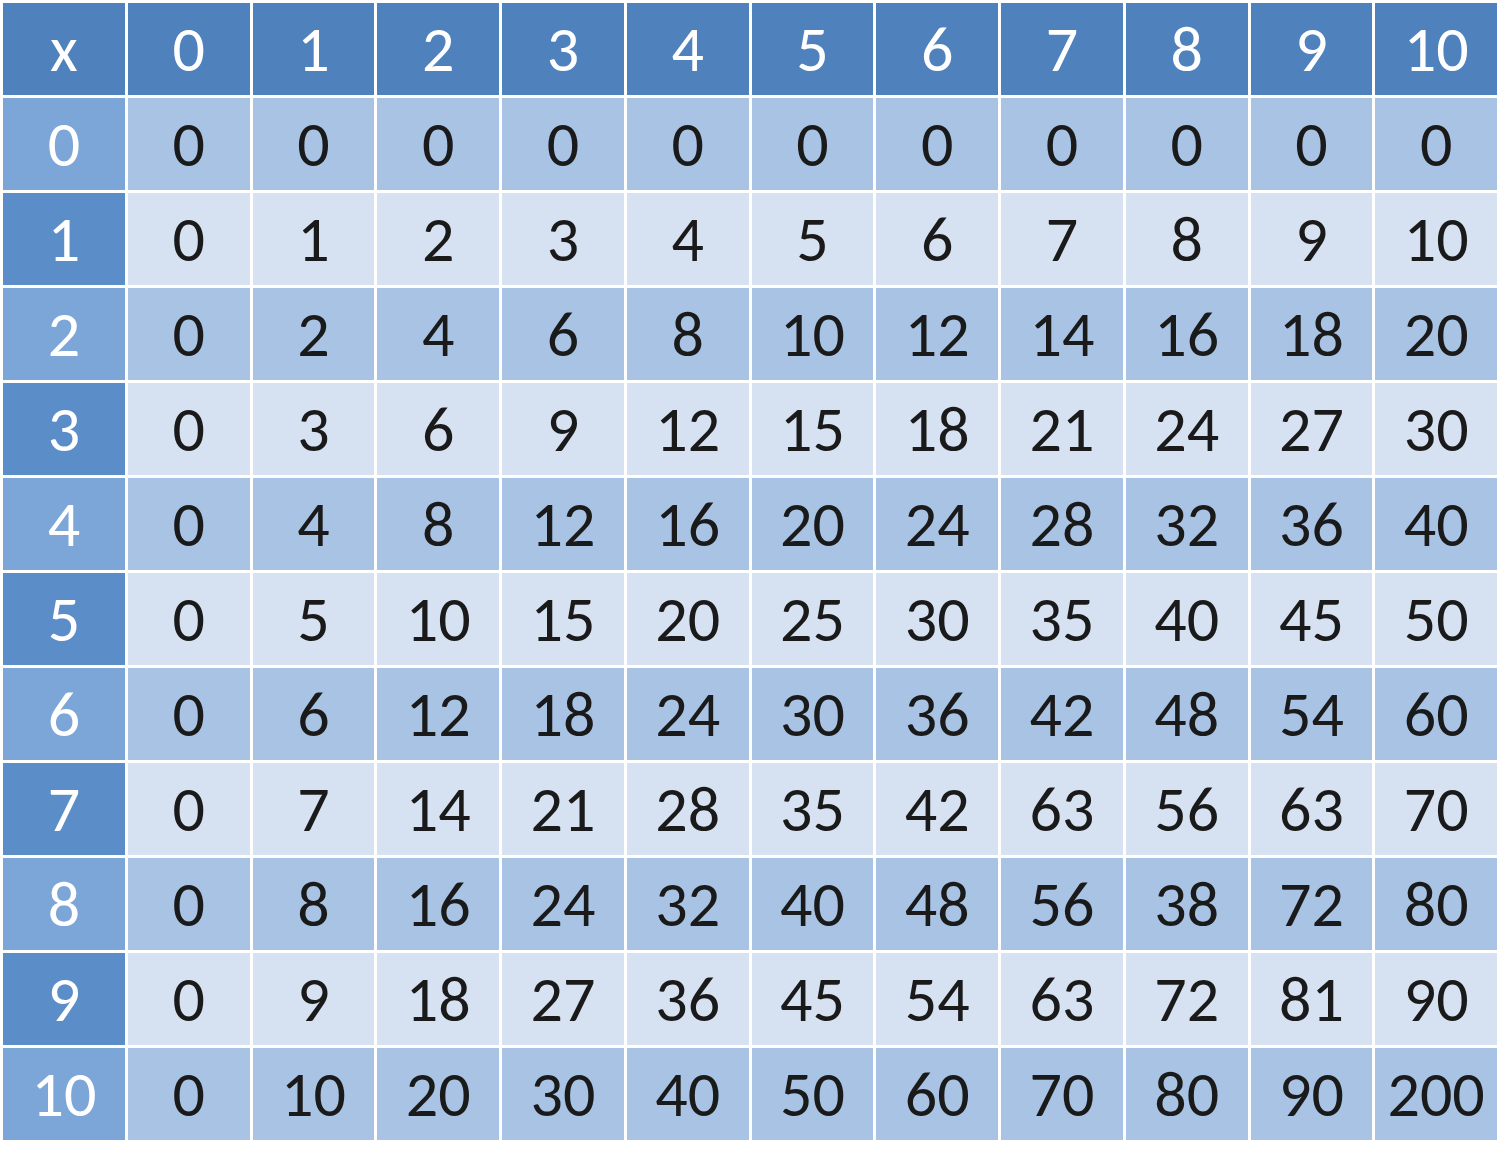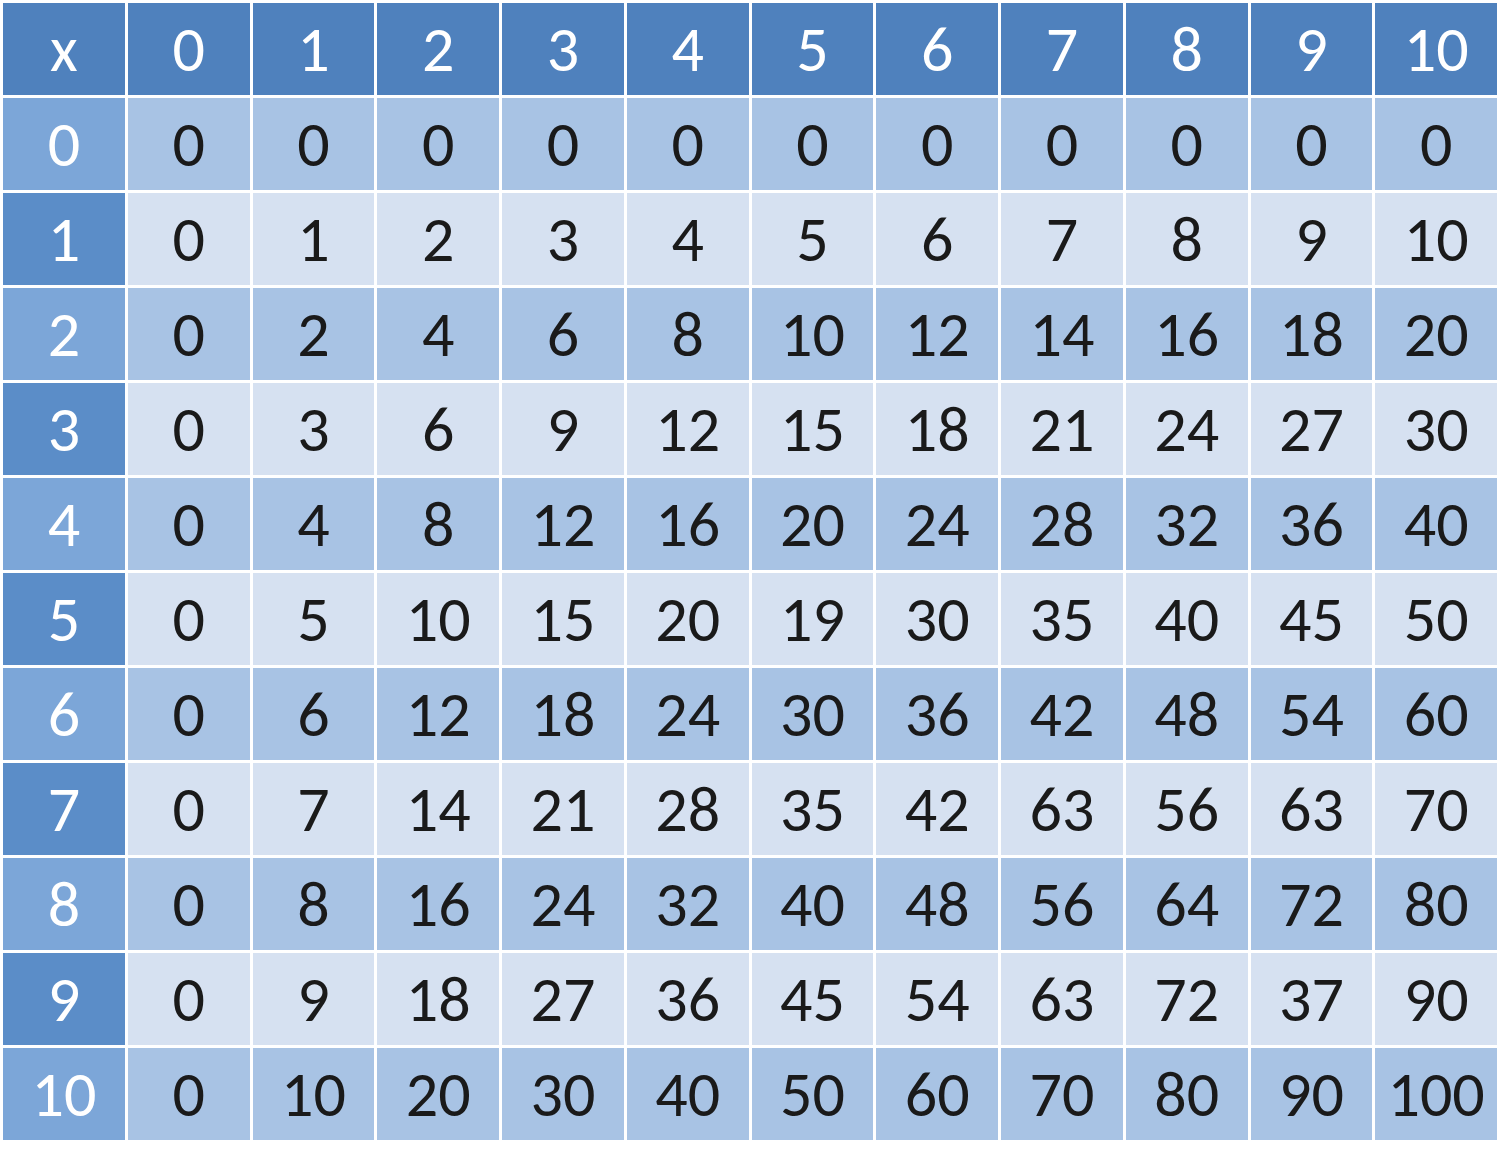--- a/index.html
+++ b/index.html
@@ -139,21 +139,21 @@
           <td class="body-cell even">36</td>
           <td class="body-cell even">40</td>
         </tr>
         <tr>
           <th class="row-head even">5</th>
           <td class="body-cell odd">0</td>
           <td class="body-cell odd">5</td>
           <td class="body-cell odd">10</td>
           <td class="body-cell odd">15</td>
           <td class="body-cell odd">20</td>
-          <td class="body-cell odd">19</td>
+          <td class="body-cell odd">25</td>
           <td class="body-cell odd">30</td>
           <td class="body-cell odd">35</td>
           <td class="body-cell odd">40</td>
           <td class="body-cell odd">45</td>
           <td class="body-cell odd">50</td>
         </tr>
         <tr>
           <th class="row-head odd">6</th>
           <td class="body-cell even">0</td>
           <td class="body-cell even">6</td>
@@ -184,47 +184,47 @@
         <tr>
           <th class="row-head odd">8</th>
           <td class="body-cell even">0</td>
           <td class="body-cell even">8</td>
           <td class="body-cell even">16</td>
           <td class="body-cell even">24</td>
           <td class="body-cell even">32</td>
           <td class="body-cell even">40</td>
           <td class="body-cell even">48</td>
           <td class="body-cell even">56</td>
-          <td class="body-cell even">64</td>
+          <td class="body-cell even">38</td>
           <td class="body-cell even">72</td>
           <td class="body-cell even">80</td>
         </tr>
         <tr>
           <th class="row-head even">9</th>
           <td class="body-cell odd">0</td>
           <td class="body-cell odd">9</td>
           <td class="body-cell odd">18</td>
           <td class="body-cell odd">27</td>
           <td class="body-cell odd">36</td>
           <td class="body-cell odd">45</td>
           <td class="body-cell odd">54</td>
           <td class="body-cell odd">63</td>
           <td class="body-cell odd">72</td>
-          <td class="body-cell odd">37</td>
+          <td class="body-cell odd">81</td>
           <td class="body-cell odd">90</td>
         </tr>
         <tr>
           <th class="row-head odd">10</th>
           <td class="body-cell even">0</td>
           <td class="body-cell even">10</td>
           <td class="body-cell even">20</td>
           <td class="body-cell even">30</td>
           <td class="body-cell even">40</td>
           <td class="body-cell even">50</td>
           <td class="body-cell even">60</td>
           <td class="body-cell even">70</td>
           <td class="body-cell even">80</td>
           <td class="body-cell even">90</td>
-          <td class="body-cell even">100</td>
+          <td class="body-cell even">200</td>
         </tr>
       </tbody>
   </table>
 </div>
 
 </body></html>

